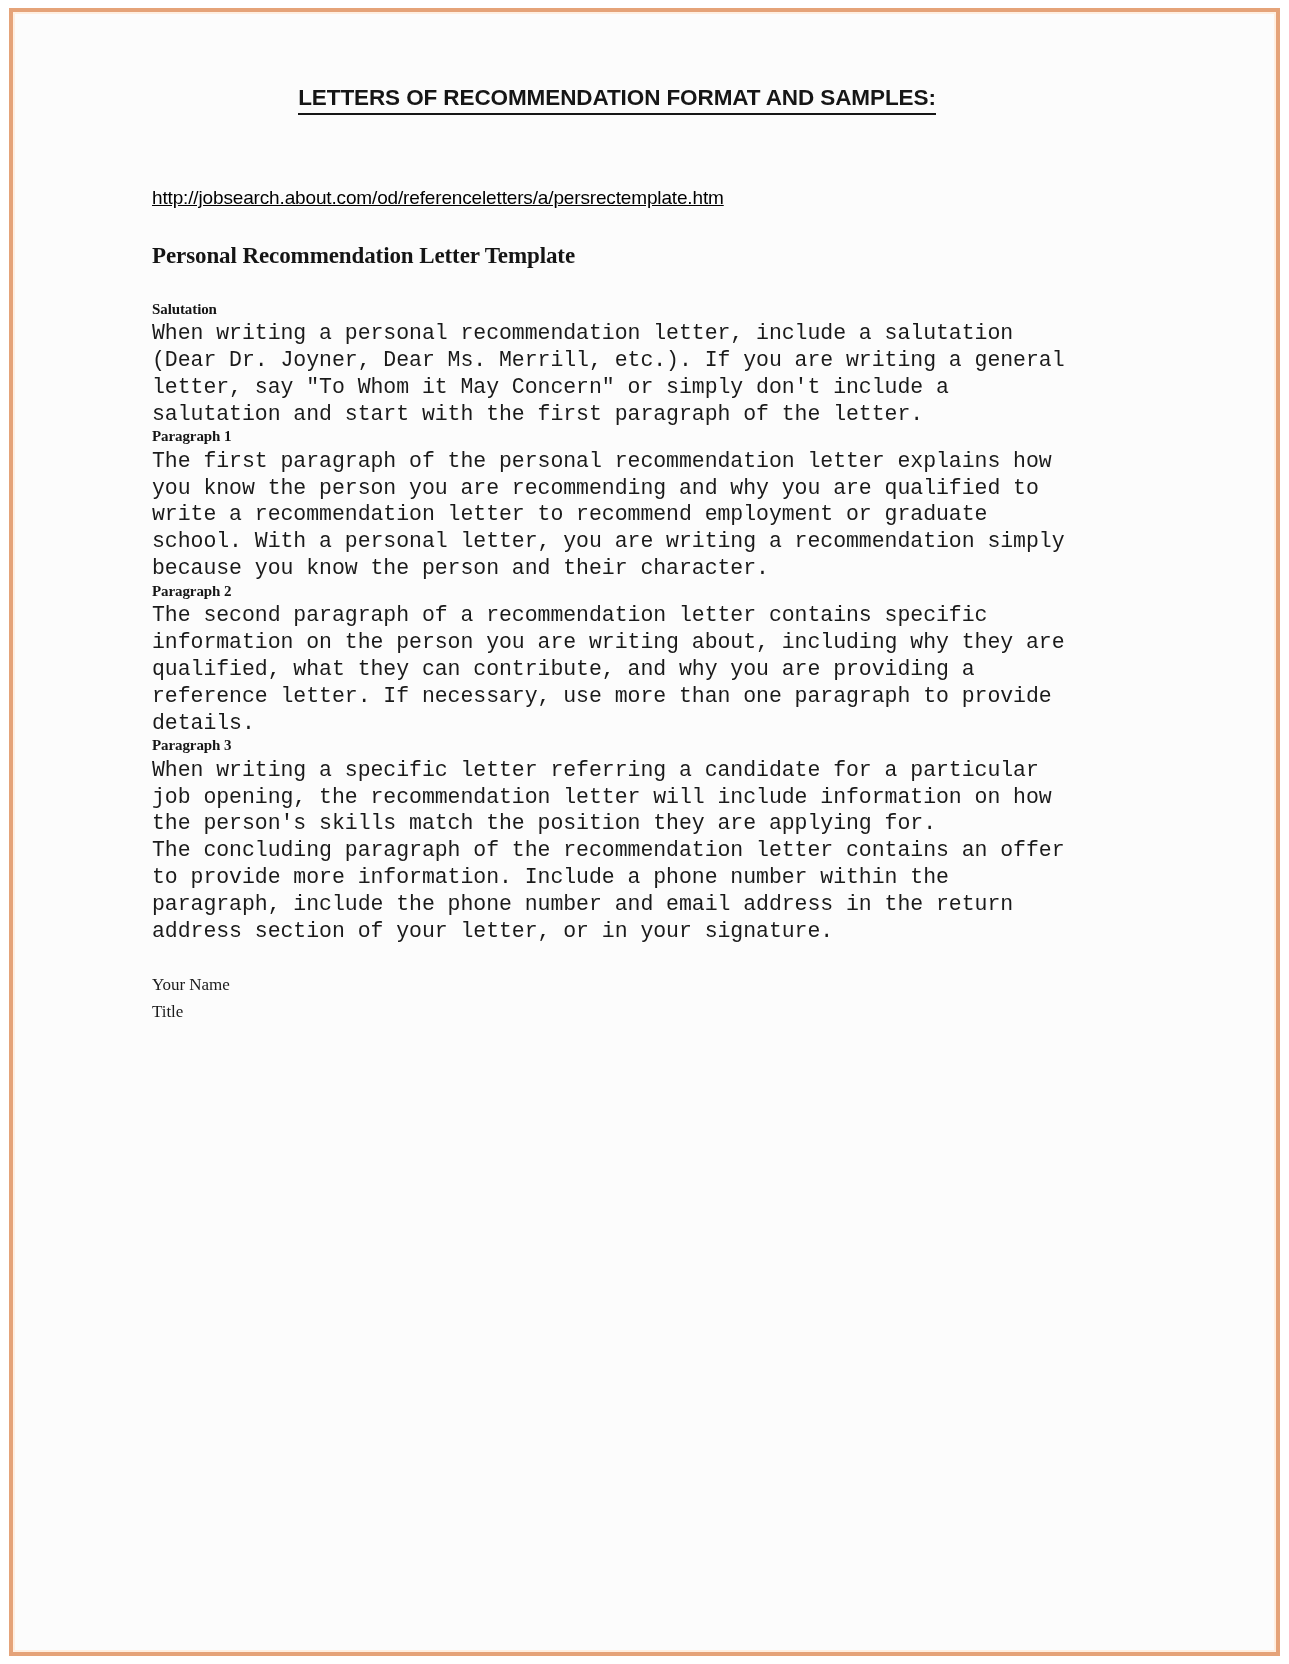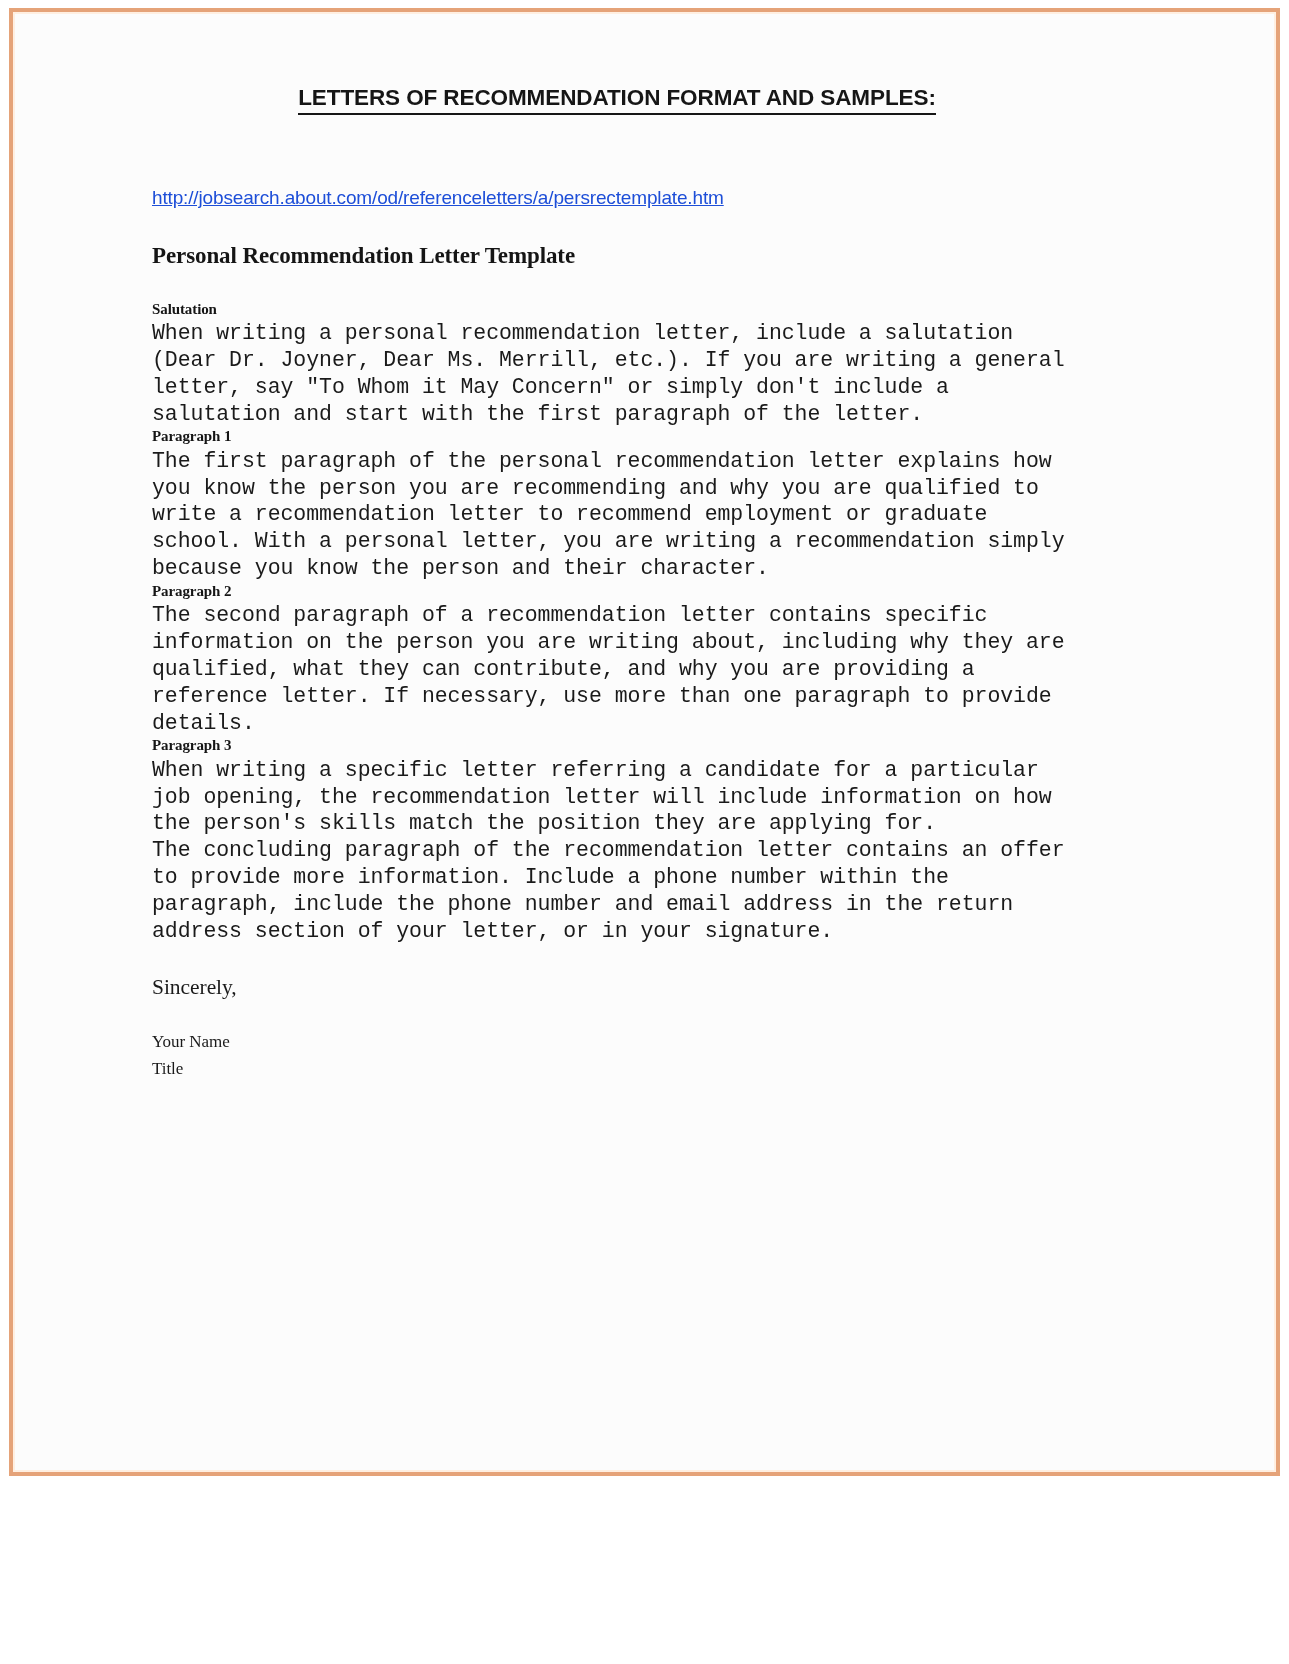--- a/index.html
+++ b/index.html
@@ -14,21 +14,21 @@
     font-family: "Liberation Serif", serif;
     overflow: hidden;
   }
 
   
   .page-frame {
     position: absolute;
     left: 9px;
     top: 8px;
     width: 1271px;
-    height: 1468px;
+    height: 1648px;
     box-sizing: border-box;
     border: 4px solid #e5a379;
     background: #fbfbfb;
   }
   .page-frame::after {
     
     content: "";
     position: absolute;
     left: 0; top: 0; right: 0; bottom: 0;
     box-shadow: inset 0 0 0 2px rgba(255,236,220,0.85);
@@ -72,21 +72,21 @@
   .gap-after-title { height: 72px; }
 
   .url-line {
     margin: 0;
     padding: 0;
     line-height: 1.2;
   }
   .url-link {
     font-family: "Liberation Sans", sans-serif;
     font-size: 19px;
-    color: #1d4ed8;
+    color: #000000;
     text-decoration: underline;
     letter-spacing: -0.15px;
     cursor: pointer;
   }
 
   .gap-after-url { height: 32px; }
 
   .subtitle {
     font-family: "Liberation Serif", serif;
     font-weight: bold;
@@ -177,23 +177,20 @@
       <div class="section">
         <div class="section-heading">Paragraph 3</div>
         <p class="section-body">When writing a specific letter referring a candidate for a particular job opening, the recommendation letter will include information on how the person's skills match the position they are applying for.</p>
       </div>
 
 
       <div class="section">
         <p class="section-body">The concluding paragraph of the recommendation letter contains an offer to provide more information. Include a phone number within the paragraph, include the phone number and email address in the return address section of your letter, or in your signature.</p>
       </div>
 
-      <div class="closing-block">
-        <p class="closing">Sincerely,</p>
-      </div>
 
       <div class="signature-block">
         <div class="signature-line">Your Name</div>
         <div class="signature-line">Title</div>
       </div>
 
     </div>
 
   </div>
 </div>

